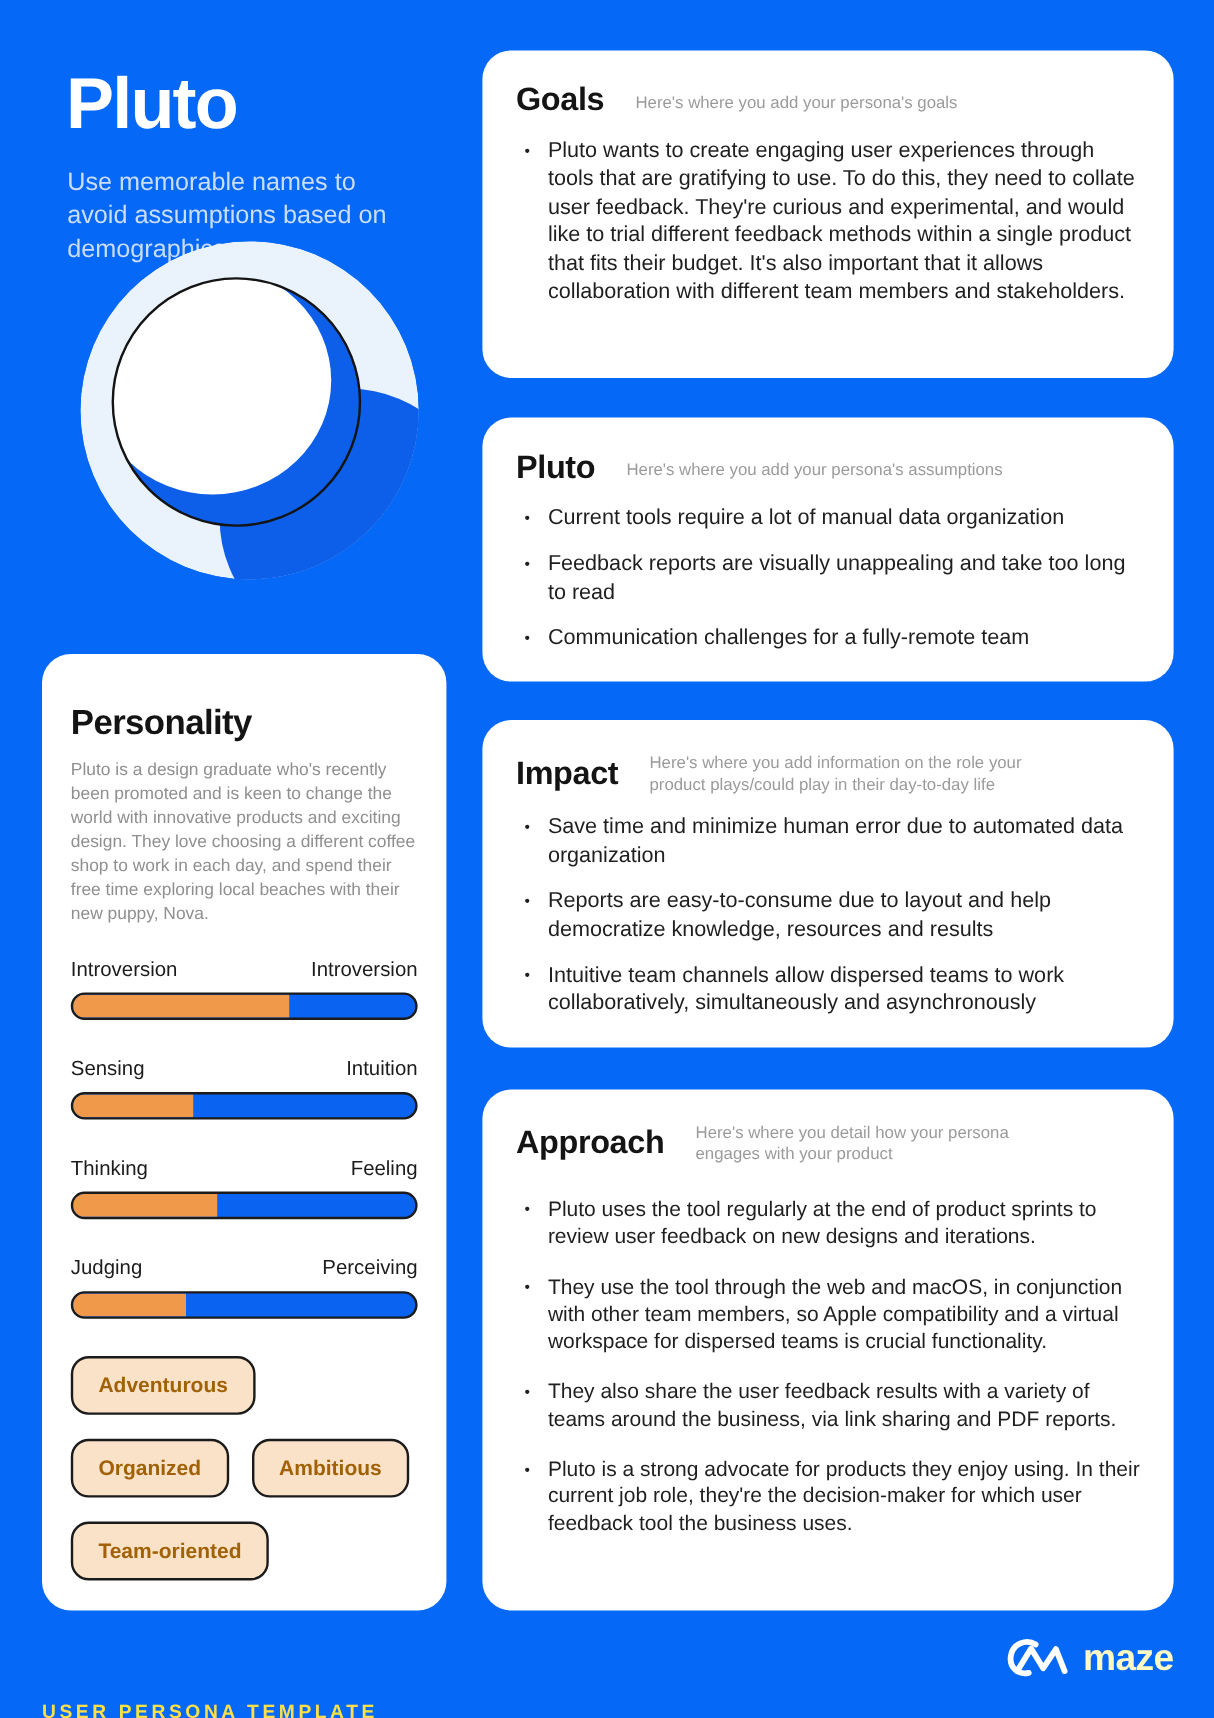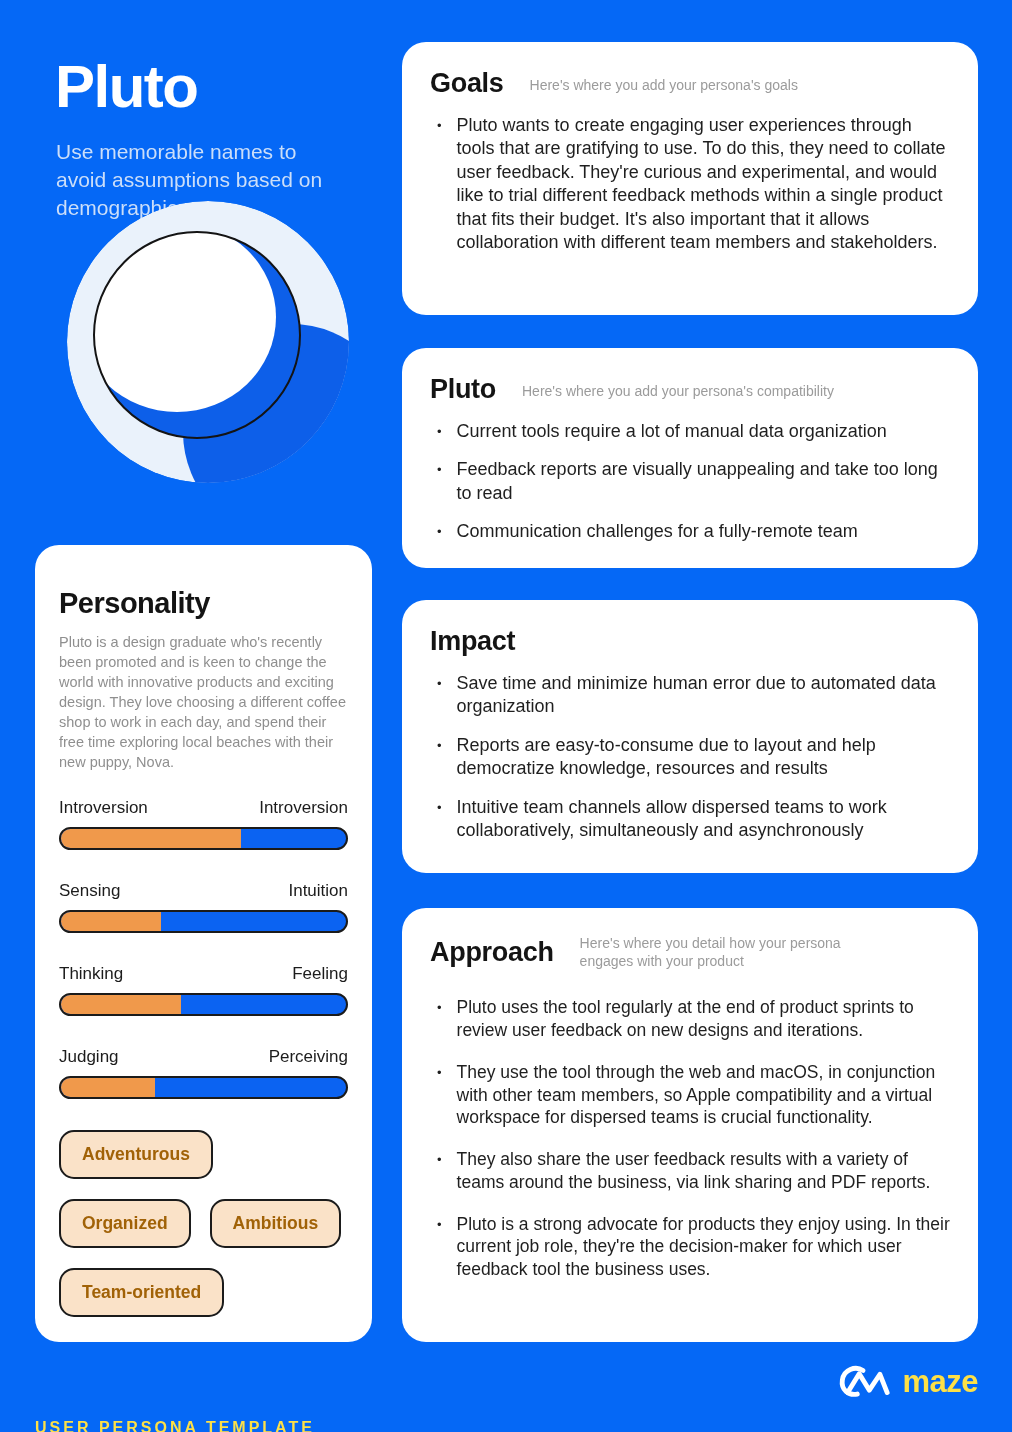--- a/index.html
+++ b/index.html
@@ -69,21 +69,21 @@
   .card-approach .bullets li{margin-bottom:19px;font-size:17.5px;}
   .bullets li:last-child{margin-bottom:0;}
   .bullet-dot{font-size:13px;color:var(--text-dark);margin:4px 15px 0 7px;flex:none;}
   .bullet-text{max-width:500px;}
   
   .footer-label{
     position:absolute;left:35px;top:1374px;color:#fde047;font-size:16px;
     font-weight:700;letter-spacing:3px;margin-top:45px;
   }
   .brand{position:absolute;right:34px;top:1362px;display:flex;align-items:center;gap:10px;}
-  .brand-word{color:#fde047;font-size:31px;font-weight:700;letter-spacing:-0.5px;}
+  .brand-word{color:#fef9c3;font-size:31px;font-weight:700;letter-spacing:-0.5px;}
 </style>
 </head>
 <body>
 
 <div class="canvas">
 
   <h1 class="persona-title">Pluto</h1>
   <p class="persona-subtitle">Use memorable names to avoid assumptions based on demographics</p>
 
   <div class="avatar-wrap">
@@ -171,21 +171,21 @@
     <li>
           <span class="bullet-dot">•</span>
           <span class="bullet-text">Pluto wants to create engaging user experiences through tools that are gratifying to use. To do this, they need to collate user feedback. They're curious and experimental, and would like to trial different feedback methods within a single product that fits their budget. It's also important that it allows collaboration with different team members and stakeholders.</span>
         </li>
       </ul>
   </section>
 
   <section class="card card-right card-issues">
     <div class="card-head">
       <h2 class="card-title">Pluto</h2>
-      <p class="card-subtitle">Here's where you add your persona's compatibility</p>
+      <p class="card-subtitle">Here's where you add your persona's assumptions</p>
     </div>
     <ul class="bullets">
 
     <li>
           <span class="bullet-dot">•</span>
           <span class="bullet-text">Current tools require a lot of manual data organization</span>
         </li>
         <li>
           <span class="bullet-dot">•</span>
           <span class="bullet-text">Feedback reports are visually unappealing and take too long to read</span>
@@ -193,20 +193,21 @@
         <li>
           <span class="bullet-dot">•</span>
           <span class="bullet-text">Communication challenges for a fully-remote team</span>
         </li>
       </ul>
   </section>
 
   <section class="card card-right card-impact two-line">
     <div class="card-head">
       <h2 class="card-title">Impact</h2>
+      <p class="card-subtitle">Here's where you add information on the role your product plays/could play in their day-to-day life</p>
     </div>
     <ul class="bullets">
 
     <li>
           <span class="bullet-dot">•</span>
           <span class="bullet-text">Save time and minimize human error due to automated data organization</span>
         </li>
         <li>
           <span class="bullet-dot">•</span>
           <span class="bullet-text">Reports are easy-to-consume due to layout and help democratize knowledge, resources and results</span>

